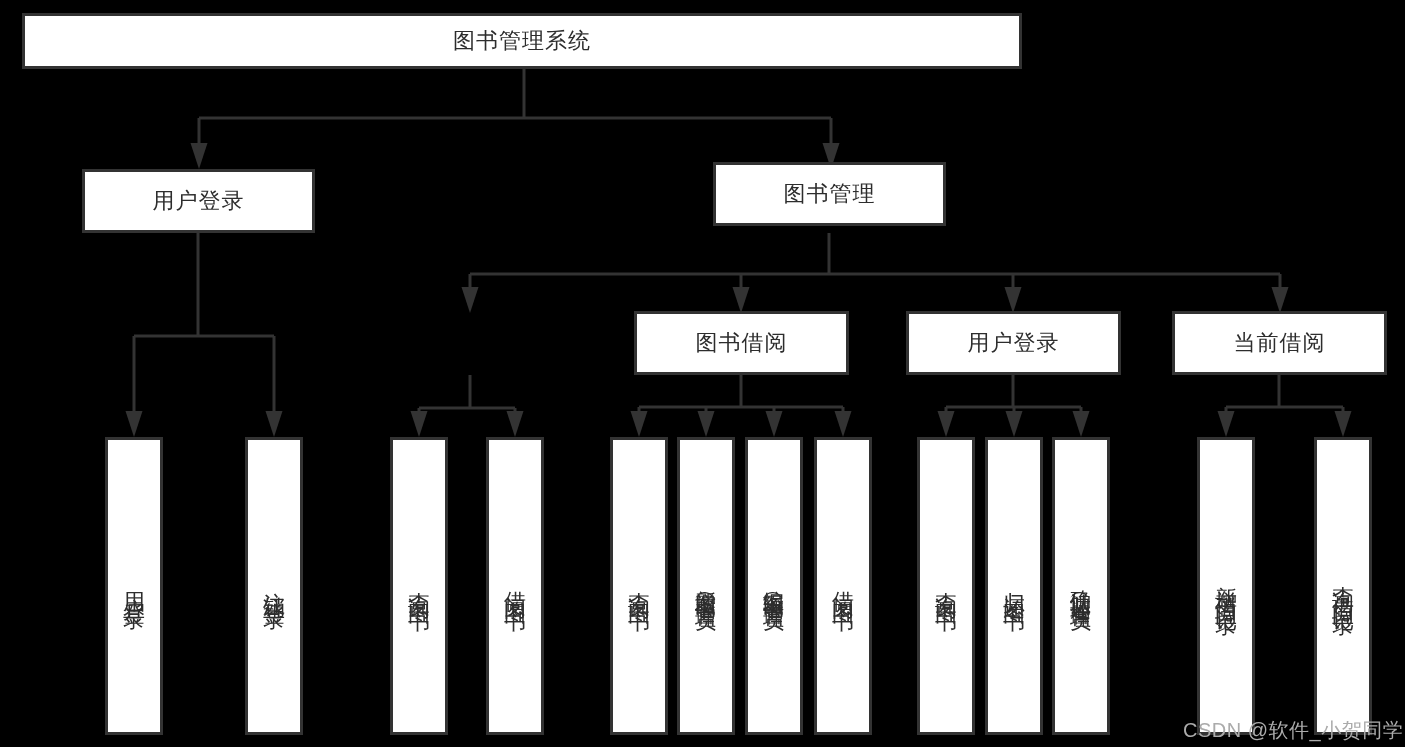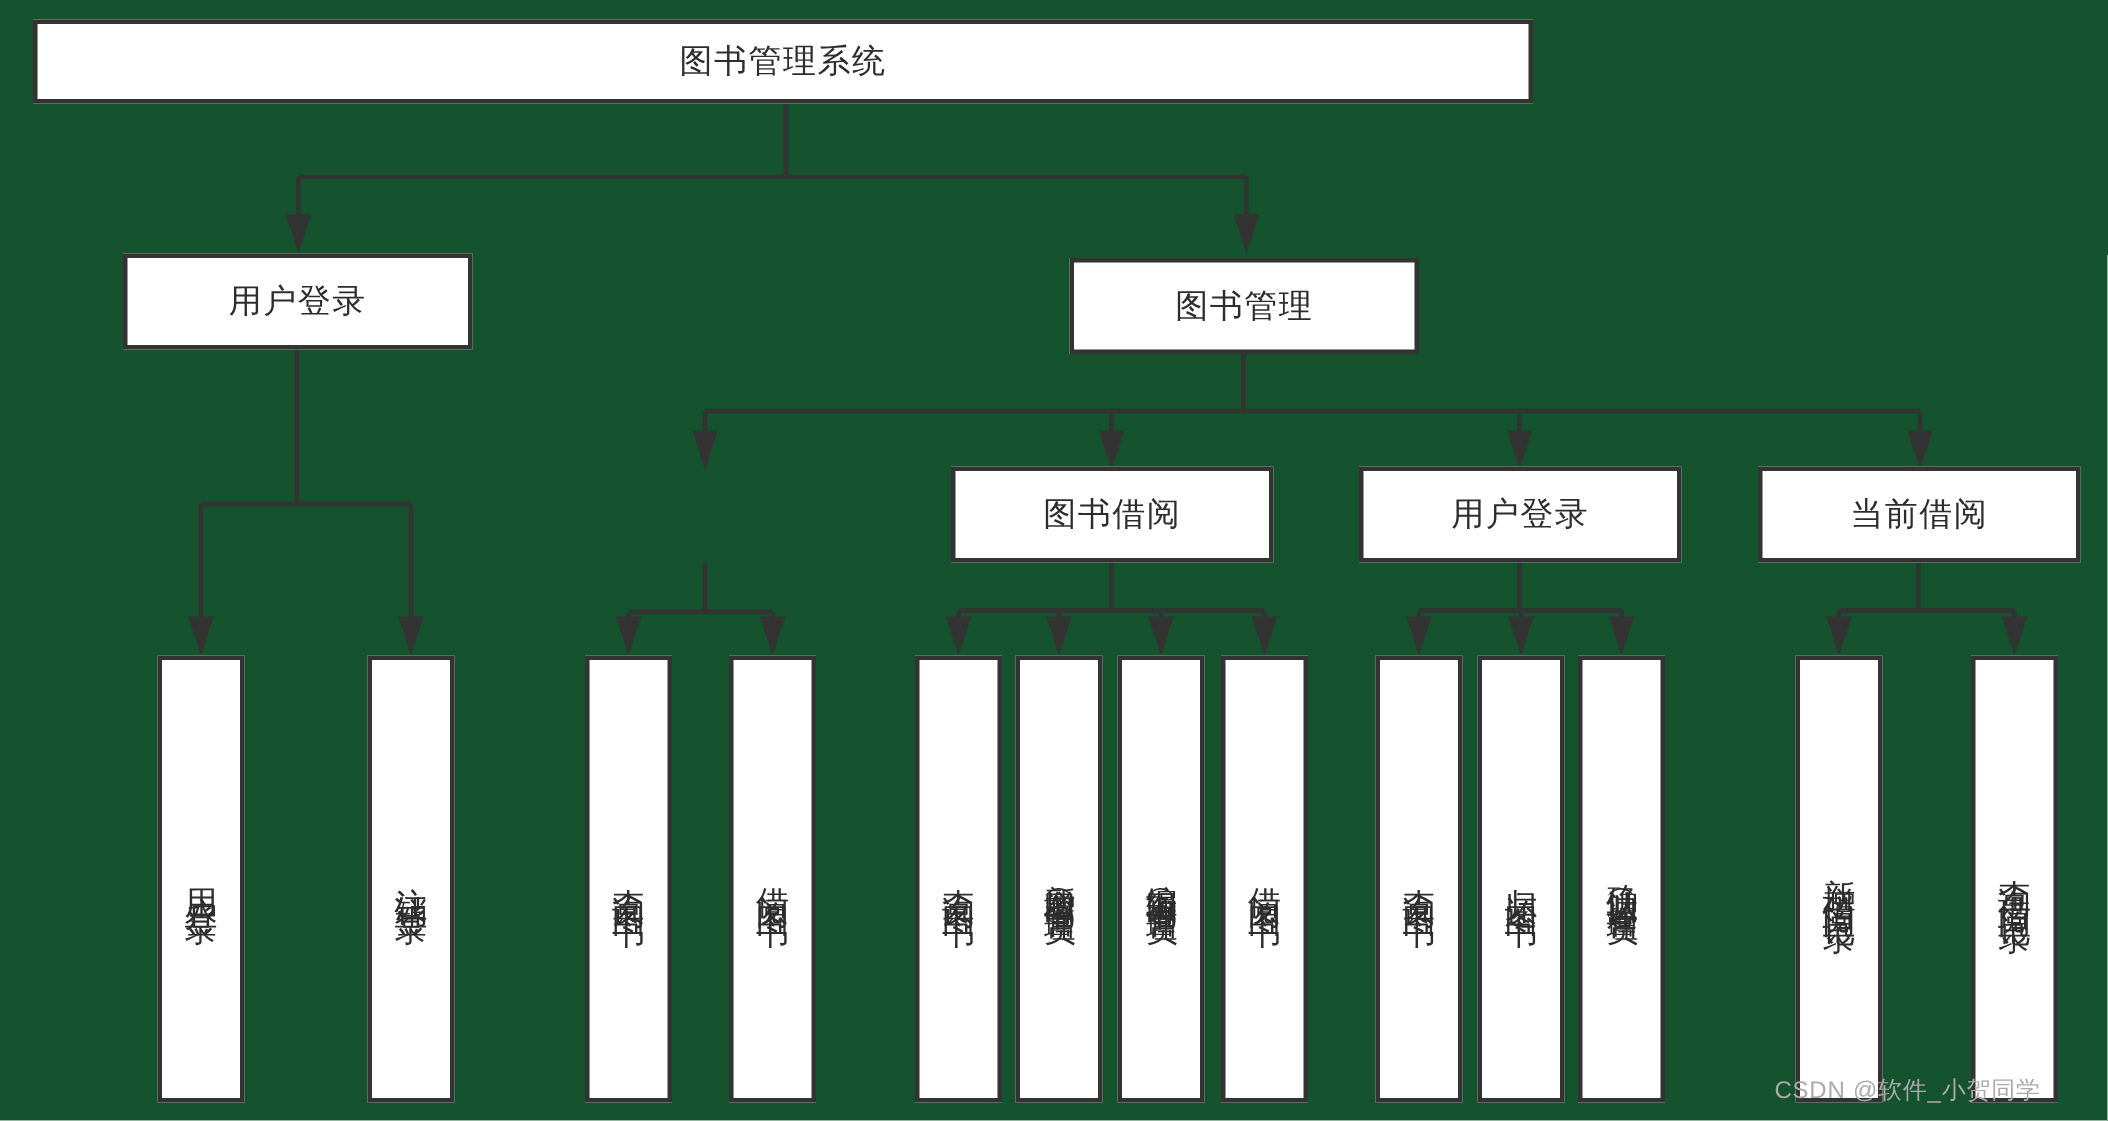--- a/index.html
+++ b/index.html
@@ -1,19 +1,19 @@
 <!DOCTYPE html>
 <html><head>
 <meta charset="utf-8">
 <style>
   html,body{margin:0;padding:0;background:#ffffff;}
   .canvas{
     position:relative;
     width:1405px;height:747px;
-    background:#14532d;
+    background:#000000;
     font-family:"Liberation Sans","DejaVu Sans",sans-serif;
     overflow:hidden;
   }
   .wires{position:absolute;left:0;top:0;width:1405px;height:747px;}
   .node{
     position:absolute;
     box-sizing:border-box;
     border:3px solid #333333;
     background:#ffffff;
     display:flex;align-items:center;justify-content:center;
@@ -26,21 +26,21 @@
     writing-mode:vertical-rl;
     text-orientation:mixed;
     font-size:22px;
     letter-spacing:6px;
     line-height:1;
   }
   .node.v.long{letter-spacing:3px;font-size:21px;}
   .watermark{
     position:absolute;
     left:1183px;top:717px;
-    font-size:16px;
+    font-size:20px;
     color:#ababab;
     letter-spacing:0.5px;
     white-space:nowrap;
     z-index:10;
   }
 </style>
 </head>
 <body>
 
 <div class="canvas">
@@ -91,21 +91,21 @@
     <g>
       <path d="M1279,375 L1279,407 M1226,407 L1343,407 M1226,407 L1226,414 M1343,407 L1343,414"></path>
       <polygon points="1217.5,411 1234.5,411 1226,437" fill="#333333" stroke="none"></polygon>
       <polygon points="1334.5,411 1351.5,411 1343,437" fill="#333333" stroke="none"></polygon>
     </g>
   </svg>
 
   <div class="node h root" style="left:22px;top:13px;width:1000px;height:56px;">图书管理系统</div>
 
   <div class="node h" style="left:82px;top:169px;width:233px;height:64px;">用户登录</div>
-  <div class="node h" style="left:713px;top:172px;width:233px;height:64px;">图书管理</div>
+  <div class="node h" style="left:713px;top:162px;width:233px;height:64px;">图书管理</div>
 
   <div class="node h" style="left:634px;top:311px;width:215px;height:64px;">图书借阅</div>
   <div class="node h" style="left:906px;top:311px;width:215px;height:64px;">用户登录</div>
   <div class="node h" style="left:1172px;top:311px;width:215px;height:64px;">当前借阅</div>
 
   <div class="node v" style="left:105px;top:437px;width:58px;height:298px;">用户登录</div>
   <div class="node v" style="left:245px;top:437px;width:58px;height:298px;">注销登录</div>
 
   <div class="node v" style="left:390px;top:437px;width:58px;height:298px;">查询图书</div>
   <div class="node v" style="left:486px;top:437px;width:58px;height:298px;">借阅图书</div>

